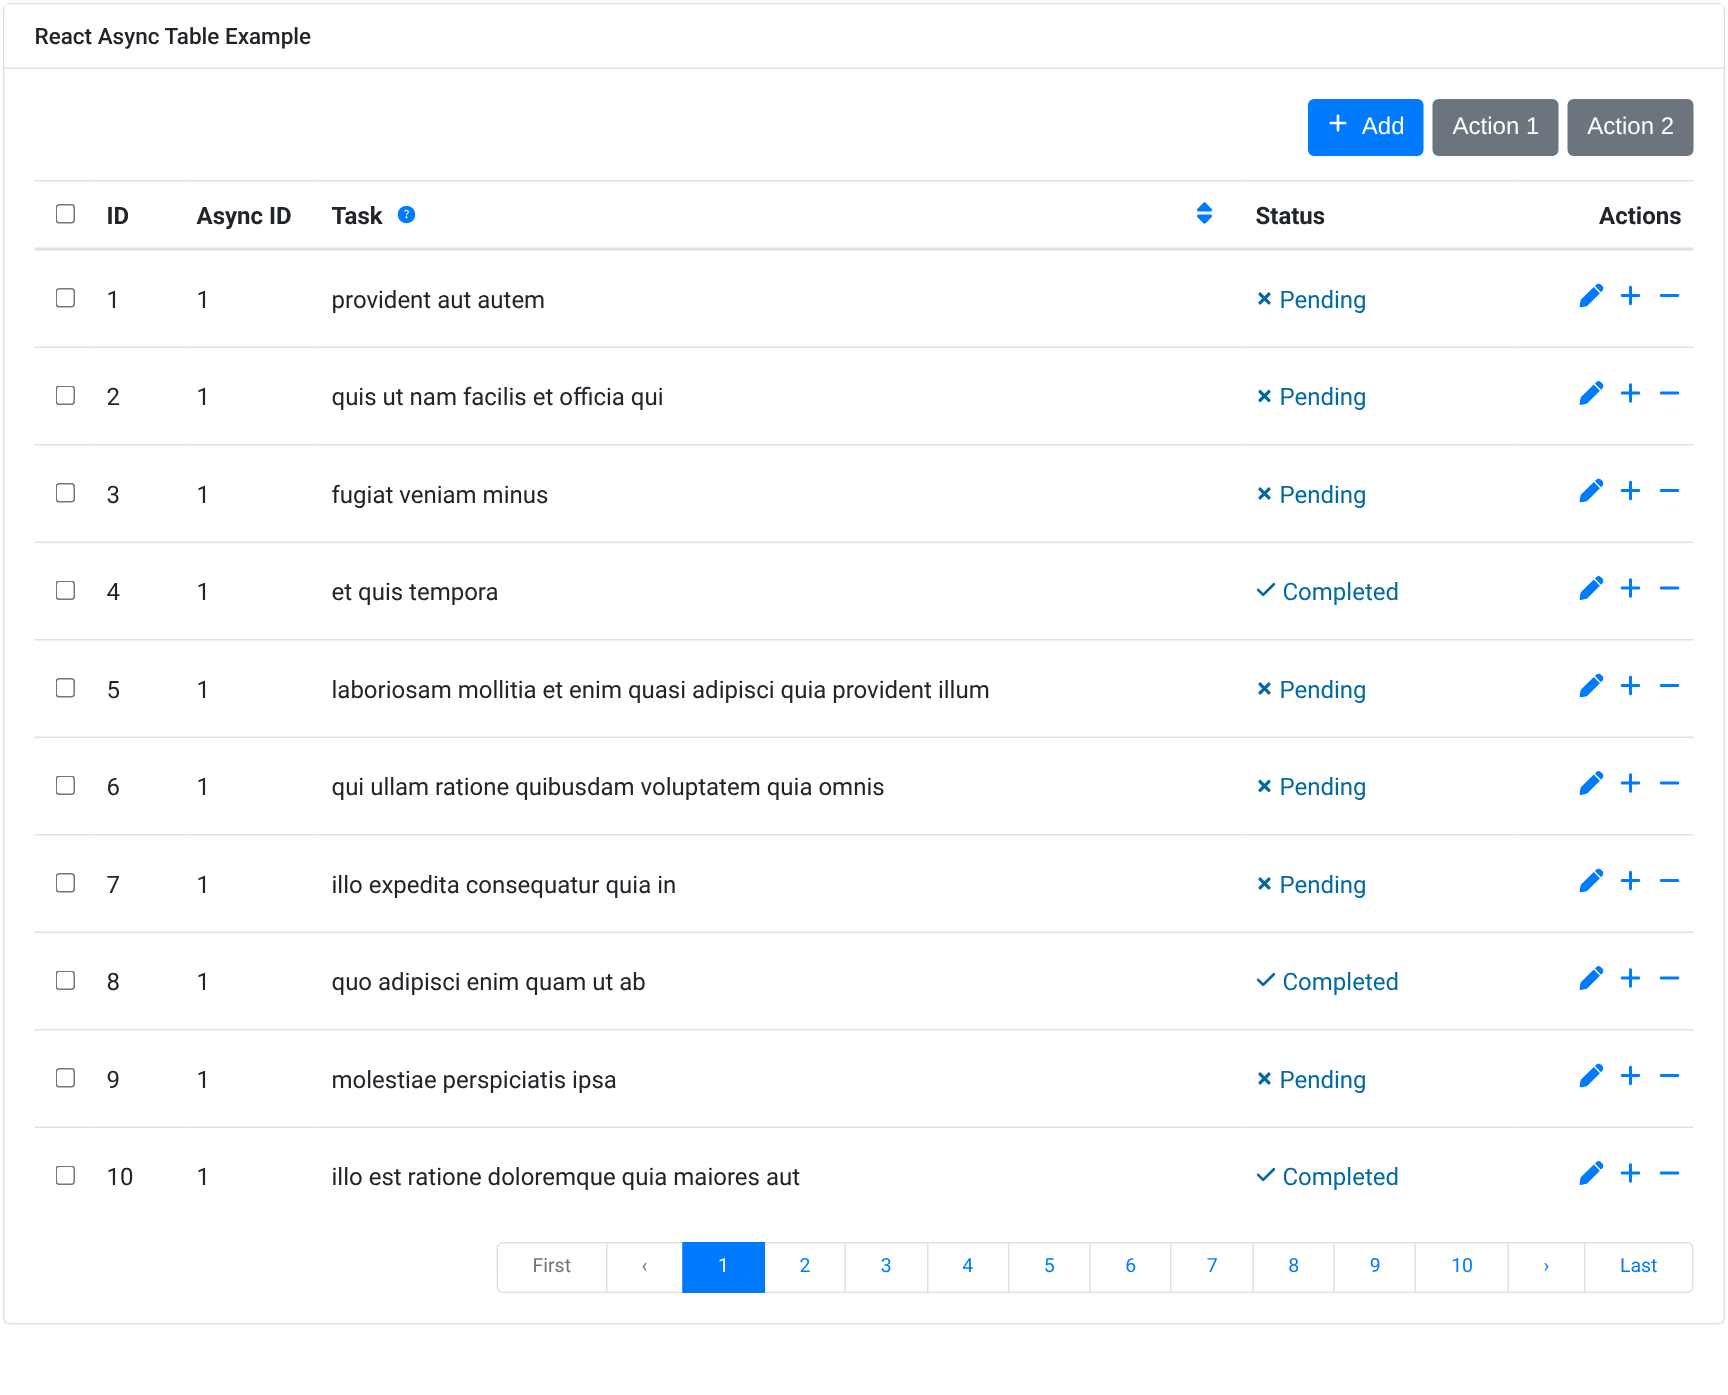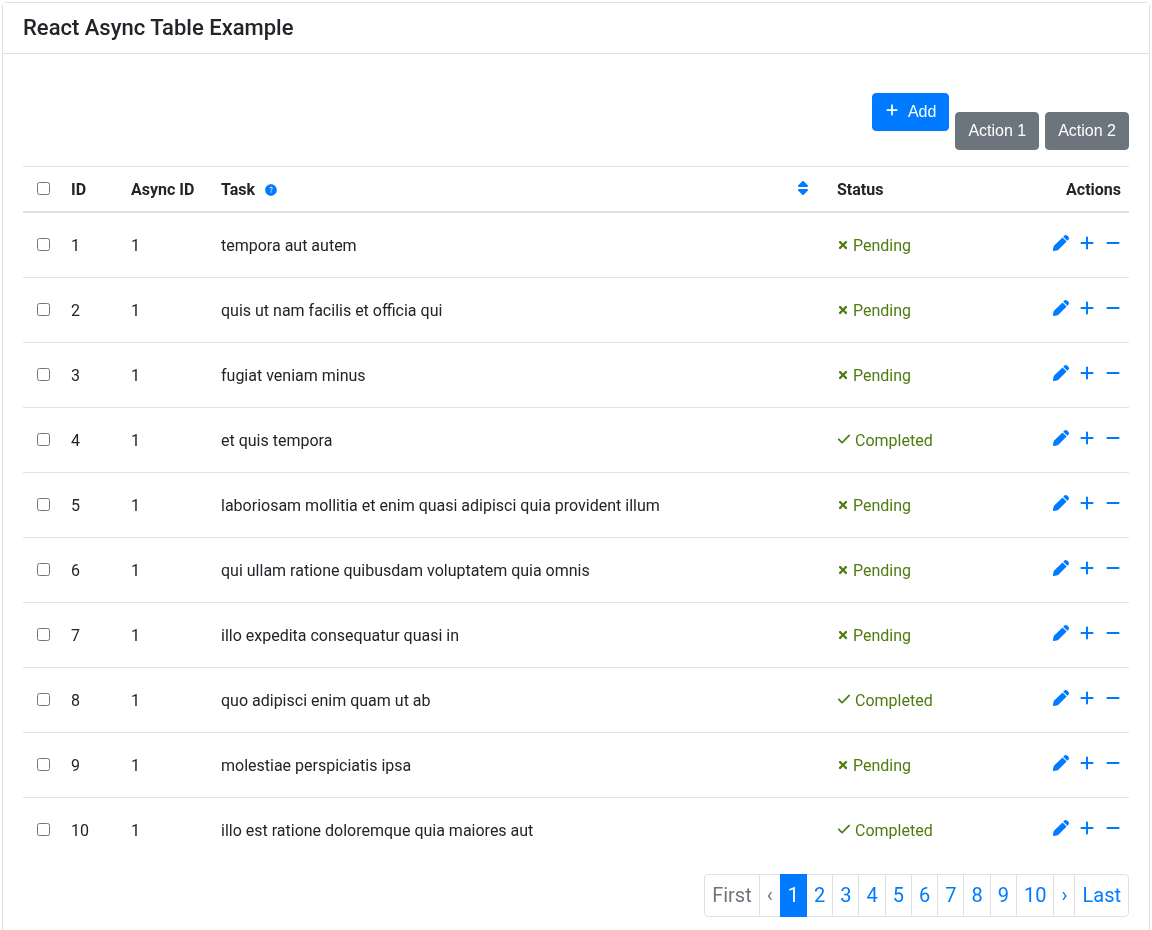--- a/index.html
+++ b/index.html
@@ -15,21 +15,21 @@
     border-radius: 4px;
     margin: 2px;
   }
   .card-header {
     padding: 12px 20px;
     background: #fff;
     border-bottom: 1px solid rgba(0,0,0,0.125);
   }
   .card-header h4 {
     margin: 0;
-    font-size: 22px;
+    font-size: 15px;
     font-weight: 500;
     line-height: 1.2;
   }
   .card-body {
     padding: 20px;
   }
   .toolbar {
     display: flex;
     align-items: center;
     margin-bottom: 16px;
@@ -58,21 +58,21 @@
     cursor: pointer;
     border: 1px solid transparent;
     padding: 6px 12px;
     font-size: 16px;
     line-height: 1.5;
     border-radius: 4px;
     margin-left: 6px;
     color: #fff;
   }
   .btn-primary { background: #007bff; border-color: #007bff; }
-  .btn-secondary { background: #6c757d; border-color: #6c757d; margin-top: 38px; }
+  .btn-secondary { background: #6c757d; border-color: #6c757d; }
   .btn-danger { background: #dc8a8f; border-color: #dc8a8f; color:#fff; }
   .btn .icon { margin-right: 4px; }
   .badge-light {
     display: inline-block;
     min-width: 20px;
     padding: 2px 7px;
     font-size: 13px;
     font-weight: 700;
     line-height: 1;
     text-align: center;
@@ -118,21 +118,21 @@
   }
   .th-task .sort-icon {
     float: right;
     color: #007bff;
     font-size: 14px;
     line-height: 1;
     margin-right: 12px;
   }
   .sort-icon svg { width: 12px; height: 16px; display: block; }
   .status-link {
-    color: #4d7c0f;
+    color: #0369a1;
     text-decoration: none;
     font-weight: 400;
     white-space: nowrap;
     cursor: pointer;
   }
   .status-link .sicon { font-weight: 700; margin-right: 4px; }
   .action-icons { white-space: nowrap; }
   .action-icons .aicon {
     color: #007bff;
     display: inline-block;
@@ -153,29 +153,29 @@
   .pagination {
     display: flex;
     list-style: none;
     padding: 0;
     margin: 0;
   }
   .page-item { }
   .page-link {
     position: relative;
     display: block;
-    padding: 8px 7px;
+    padding: 8px 23px;
     margin-left: -1px;
     line-height: 1.25;
     color: #007bff;
     background: #fff;
     border: 1px solid #dee2e6;
     text-decoration: none;
     cursor: pointer;
-    font-size: 20px;
+    font-size: 13px;
   }
   .page-item:first-child .page-link { border-top-left-radius: 4px; border-bottom-left-radius: 4px; }
   .page-item:last-child .page-link { border-top-right-radius: 4px; border-bottom-right-radius: 4px; }
   .page-item.active .page-link { z-index: 3; color: #fff; background: #007bff; border-color: #007bff; }
   .page-item.disabled .page-link { color: #6c757d; pointer-events: none; background: #fff; border-color: #dee2e6; }
   svg { fill: currentColor; }
 </style>
 </head>
 <body>
 
@@ -225,21 +225,21 @@
           </th>
           <th class="th-status">Status</th>
           <th class="th-actions">Actions</th>
         </tr>
       </thead>
       <tbody id="table-body">
           <tr>
             <td><input type="checkbox" style=""></td>
             <td>1</td>
             <td>1</td>
-            <td>tempora aut autem</td>
+            <td>provident aut autem</td>
             <td><a class="status-link"><span class="sicon"><svg viewBox="0 0 352 512" width="12" height="12">
                     <path d="M242 256l100-100c12-12 12-32 0-45l-22-22c-12-12-32-12-45 0L176 189 76 89c-12-12-32-12-45 0L9 111c-12 12-12 32 0 45l100 100L9 356c-12 12-12 32 0 45l22 22c12 12 32 12 45 0l100-100 100 100c12 12 32 12 45 0l22-22c12-12 12-32 0-45L242 256z"></path>
                   </svg></span><span>Pending</span></a></td>
             <td class="td-actions"><span class="action-icons"><span class="aicon"><svg viewBox="0 0 512 512">
                     <path d="M362 19c25-25 66-25 91 0l40 40c25 25 25 66 0 91l-34 34L328 53l34-34zM305 76l131 131L173 470c-7 7-16 12-26 14L28 511c-9 2-18-1-24-7s-9-15-7-24l27-119c2-10 7-19 14-26L305 76z"></path>
                   </svg></span><span class="aicon plus"><svg viewBox="0 0 448 512">
                     <path d="M432 256c0 17.7-14.3 32-32 32H256v144c0 17.7-14.3 32-32 32s-32-14.3-32-32V288H48c-17.7 0-32-14.3-32-32s14.3-32 32-32h144V80c0-17.7 14.3-32 32-32s32 14.3 32 32v144h144c17.7 0 32 14.3 32 32z"></path>
                   </svg></span><span class="aicon minus"><svg viewBox="0 0 448 512">
                     <path d="M432 256c0 17.7-14.3 32-32 32H48c-17.7 0-32-14.3-32-32s14.3-32 32-32h352c17.7 0 32 14.3 32 32z"></path>
                   </svg></span></span></td>
@@ -321,21 +321,21 @@
                   </svg></span><span class="aicon plus"><svg viewBox="0 0 448 512">
                     <path d="M432 256c0 17.7-14.3 32-32 32H256v144c0 17.7-14.3 32-32 32s-32-14.3-32-32V288H48c-17.7 0-32-14.3-32-32s14.3-32 32-32h144V80c0-17.7 14.3-32 32-32s32 14.3 32 32v144h144c17.7 0 32 14.3 32 32z"></path>
                   </svg></span><span class="aicon minus"><svg viewBox="0 0 448 512">
                     <path d="M432 256c0 17.7-14.3 32-32 32H48c-17.7 0-32-14.3-32-32s14.3-32 32-32h352c17.7 0 32 14.3 32 32z"></path>
                   </svg></span></span></td>
           </tr>
           <tr>
             <td><input type="checkbox" style=""></td>
             <td>7</td>
             <td>1</td>
-            <td>illo expedita consequatur quasi in</td>
+            <td>illo expedita consequatur quia in</td>
             <td><a class="status-link"><span class="sicon"><svg viewBox="0 0 352 512" width="12" height="12">
                     <path d="M242 256l100-100c12-12 12-32 0-45l-22-22c-12-12-32-12-45 0L176 189 76 89c-12-12-32-12-45 0L9 111c-12 12-12 32 0 45l100 100L9 356c-12 12-12 32 0 45l22 22c12 12 32 12 45 0l100-100 100 100c12 12 32 12 45 0l22-22c12-12 12-32 0-45L242 256z"></path>
                   </svg></span><span>Pending</span></a></td>
             <td class="td-actions"><span class="action-icons"><span class="aicon"><svg viewBox="0 0 512 512">
                     <path d="M362 19c25-25 66-25 91 0l40 40c25 25 25 66 0 91l-34 34L328 53l34-34zM305 76l131 131L173 470c-7 7-16 12-26 14L28 511c-9 2-18-1-24-7s-9-15-7-24l27-119c2-10 7-19 14-26L305 76z"></path>
                   </svg></span><span class="aicon plus"><svg viewBox="0 0 448 512">
                     <path d="M432 256c0 17.7-14.3 32-32 32H256v144c0 17.7-14.3 32-32 32s-32-14.3-32-32V288H48c-17.7 0-32-14.3-32-32s14.3-32 32-32h144V80c0-17.7 14.3-32 32-32s32 14.3 32 32v144h144c17.7 0 32 14.3 32 32z"></path>
                   </svg></span><span class="aicon minus"><svg viewBox="0 0 448 512">
                     <path d="M432 256c0 17.7-14.3 32-32 32H48c-17.7 0-32-14.3-32-32s14.3-32 32-32h352c17.7 0 32 14.3 32 32z"></path>
                   </svg></span></span></td>

